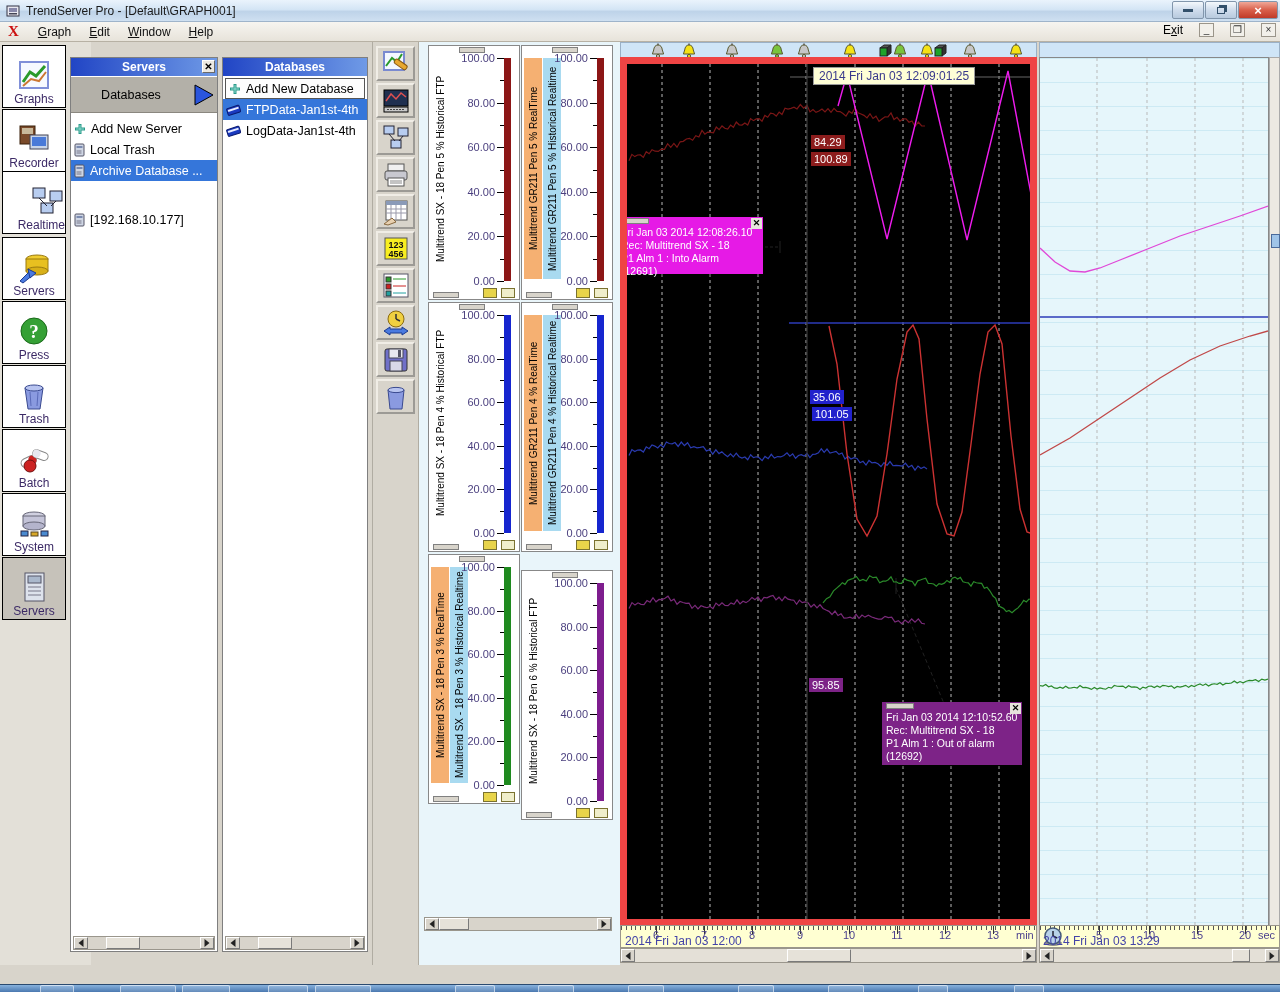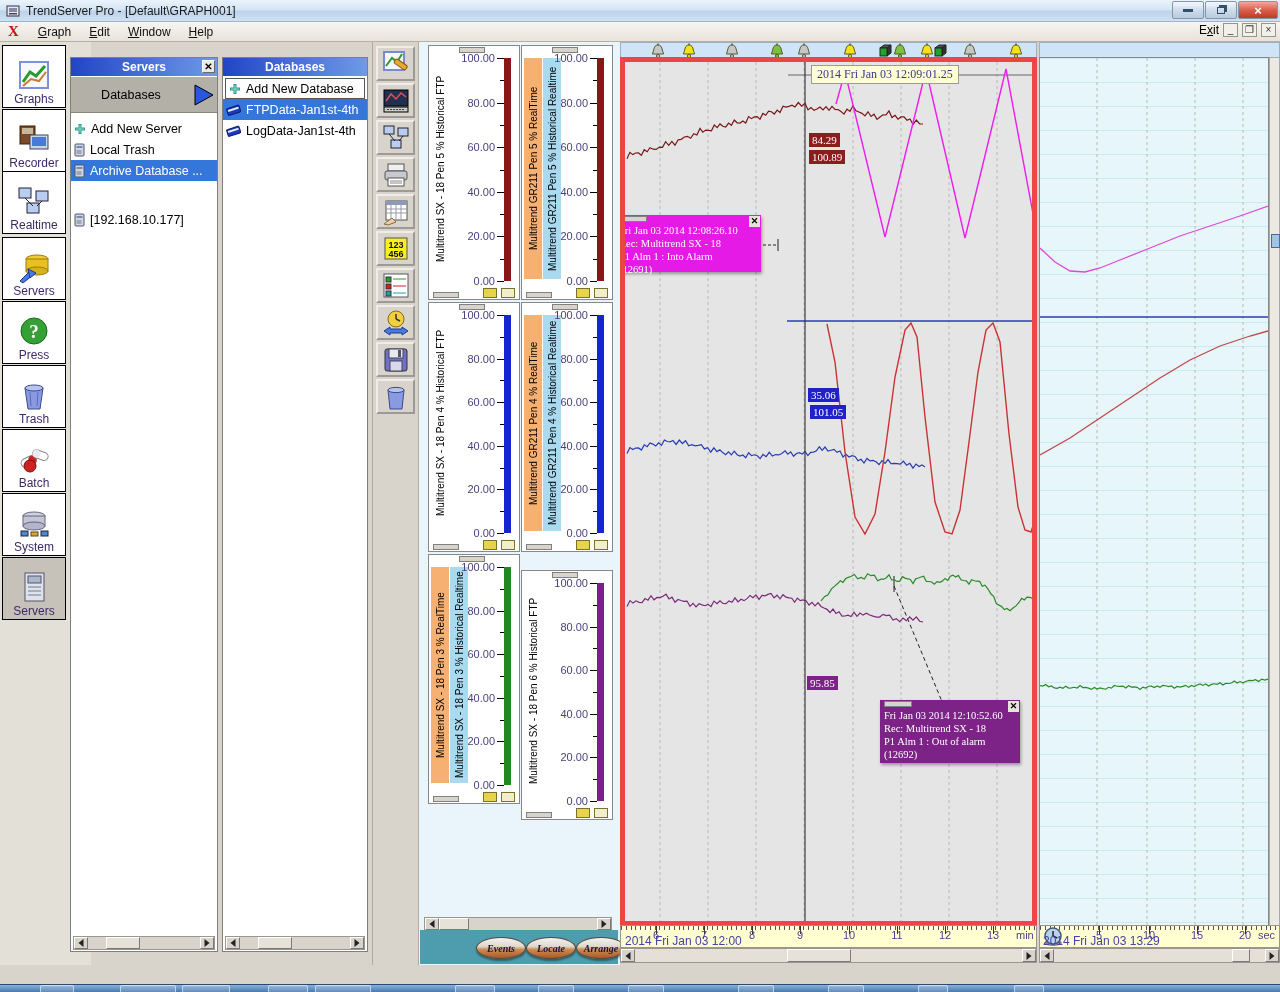--- a/index.html
+++ b/index.html
@@ -19,21 +19,21 @@
 .winbtn.close { width:40px; background:linear-gradient(#f0a898,#d95f4a 50%,#c03a28); }
 .glyph-min { width:10px; height:3px; background:#33506b; }
 .glyph-restore { width:8px; height:7px; border:1px solid #33506b; box-shadow:2px -2px 0 -0px #33506b33, 2px -2px 0 0px #33506b; }
 .glyph-close { color:#fff; font-size:13px; font-weight:bold; line-height:1; }
 .menubar { left:0; top:22px; width:1280px; height:20px;
   background:linear-gradient(#f7f5f0,#e7e3da); border-bottom:1px solid #b7b1a4;
   display:flex; align-items:center; font-size:12px; color:#111; }
 .menu-logo { color:#cc1111; font-family:"Liberation Serif",serif; font-weight:bold; font-size:15px; margin:0 10px 0 8px; }
 .menu-item { padding:2px 9px; }
 .menu-item u, .menu-exit u { text-decoration:underline; }
-.menu-right { position:absolute; right:4px; top:23px; display:flex; align-items:center; gap:4px; font-size:12px; }
+.menu-right { position:absolute; right:4px; top:23px; display:flex; align-items:center; gap:16px; font-size:12px; }
 .mdibtn { width:15px; height:14px; border:1px solid #9a958a; background:#f2f0ea; color:#333;
   display:flex; align-items:center; justify-content:center; font-size:10px; line-height:1; }
 
 
 .sidebar { left:0; top:42px; width:91px; height:923px; background:#e3e0d8; }
 .side-btn { position:absolute; left:2px; width:64px; height:63px; background:#fff;
   border:1px solid #000; display:flex; flex-direction:column; align-items:center; justify-content:flex-end;
   padding-bottom:1px; }
 .side-btn.active { background:#c6c2ba; }
 .side-label { font-size:12px; color:#3c2a66; }
@@ -79,21 +79,21 @@
 .mini-ic { position:absolute; width:14px; height:10px; background:#e8d44a; border:1px solid #7a7230; }
 
 
 .teal { left:420px; top:930px; width:198px; height:34px; background:#4e9dae; }
 .oval-btn { position:absolute; top:7px; width:50px; height:22px; border-radius:50%;
   background:linear-gradient(#f2f2f2 0%, #dfd8cc 42%, #cd8a52 58%, #a85a28 100%);
   border:1px solid #5a4a3a; box-shadow:0 2px 2px rgba(0,0,0,.4);
   display:flex; align-items:center; justify-content:center;
   font-family:"Liberation Serif",serif; font-style:italic; font-weight:bold; font-size:10px; color:#15153a; }
 .alarm-strip { position:absolute; background:#cfe5f7; border:1px solid #9ab0c6; }
-.plot { position:absolute; background:#e5e5e5; border:5px solid #ef4444; overflow:hidden;font-family:Liberation Serif, serif; }
+.plot { position:absolute; background:#000000; border:7px solid #ef4444; overflow:hidden; }
 .time-axis { position:absolute; background:#ffffd2; border:1px solid #9a968c; overflow:hidden; }
 .axis-ruler { position:absolute; left:0; top:0; width:100%; height:4px;
   background-image:repeating-linear-gradient(90deg,#555 0 1px,transparent 1px 4.8px); }
 .axis-num { position:absolute; top:3px; font-size:11px; color:#4a3f8e; transform:translateX(-50%); }
 .axis-majortick { position:absolute; top:0; width:1px; height:8px; background:#333; }
 .axis-date { position:absolute; left:4px; top:8px; font-size:12px; color:#4343a8; white-space:nowrap; }
 .axis-unit { position:absolute; top:3px; font-size:11px; color:#4a3f8e; }
 .chart-scroll { position:absolute; height:15px; background:#e4e0d7; border:1px solid #9a968c; }
 .cursor-label { position:absolute; background:#ffffd6; border:1px solid #9a9a9a; color:#39398c;
   font-size:12px; padding:1px 5px; white-space:nowrap; }
@@ -174,21 +174,21 @@
         <span>
           <svg width="34" height="32">
             <rect x="3" y="2" width="15" height="18" fill="#7a4a2a" stroke="#3a200a"></rect>
             <rect x="5" y="4" width="11" height="6" fill="#c8b89a"></rect>
             <rect x="13" y="11" width="18" height="14" fill="#c8d4e8" stroke="#445"></rect>
             <rect x="15" y="13" width="14" height="9" fill="#4a7ad8"></rect>
           </svg>
         </span>
         <span class="side-label">Recorder</span>
       </div>
-      <div class="side-btn" style="top: 129px;">
+      <div class="side-btn" style="top: 129px; align-items: flex-end;">
         <span>
           <svg width="34" height="32">
             <rect x="2" y="2" width="12" height="10" fill="#b8cdf0" stroke="#223"></rect>
             <rect x="19" y="5" width="12" height="10" fill="#b8cdf0" stroke="#223"></rect>
             <rect x="10" y="17" width="12" height="10" fill="#b8cdf0" stroke="#223"></rect>
             <line x1="8" y1="12" x2="16" y2="20" stroke="#223"></line>
             <line x1="25" y1="15" x2="20" y2="20" stroke="#223"></line>
           </svg>
         </span>
         <span class="side-label">Realtime</span>
@@ -654,21 +654,20 @@
     </div>
   <div class="abs hscroll" style="left:424px; top:917px; width:188px;">
     <div class="sb-arrow">
         <div class="tri left"></div>
       </div>
     <div class="sb-thumb" style="width:30px;"></div>
     <div class="sb-arrow right">
         <div class="tri right"></div>
       </div>
   </div>
-  <div class="abs teal"><span id="footer-buttons"><div class="oval-btn" style="left: 56px;">Events</div><div class="oval-btn" style="left: 106px;">Locate</div><div class="oval-btn" style="left: 156px;">Arrange</div></span></div>
 
   <div class="abs alarm-strip" style="left:620px; top:42px; width:417px; height:16px;" id="alarm-strip">
       <span style="position: absolute; top: 0px; left: 30px;">
         <svg width="14" height="15">
           <rect x="6" y="0.5" width="2" height="2" fill="#777"></rect>
           <path d="M7 2 C9.6 2 11 4 11.3 7 L12.6 11 L1.4 11 L2.7 7 C3 4 4.4 2 7 2 Z" fill="#c6c6c6" stroke="#5a5a30"></path>
           <circle cx="7" cy="13" r="1.6" fill="#c6c6c6" stroke="#5a5a30"></circle>
         </svg>
       </span>
       <span style="position: absolute; top: 0px; left: 61px;">

